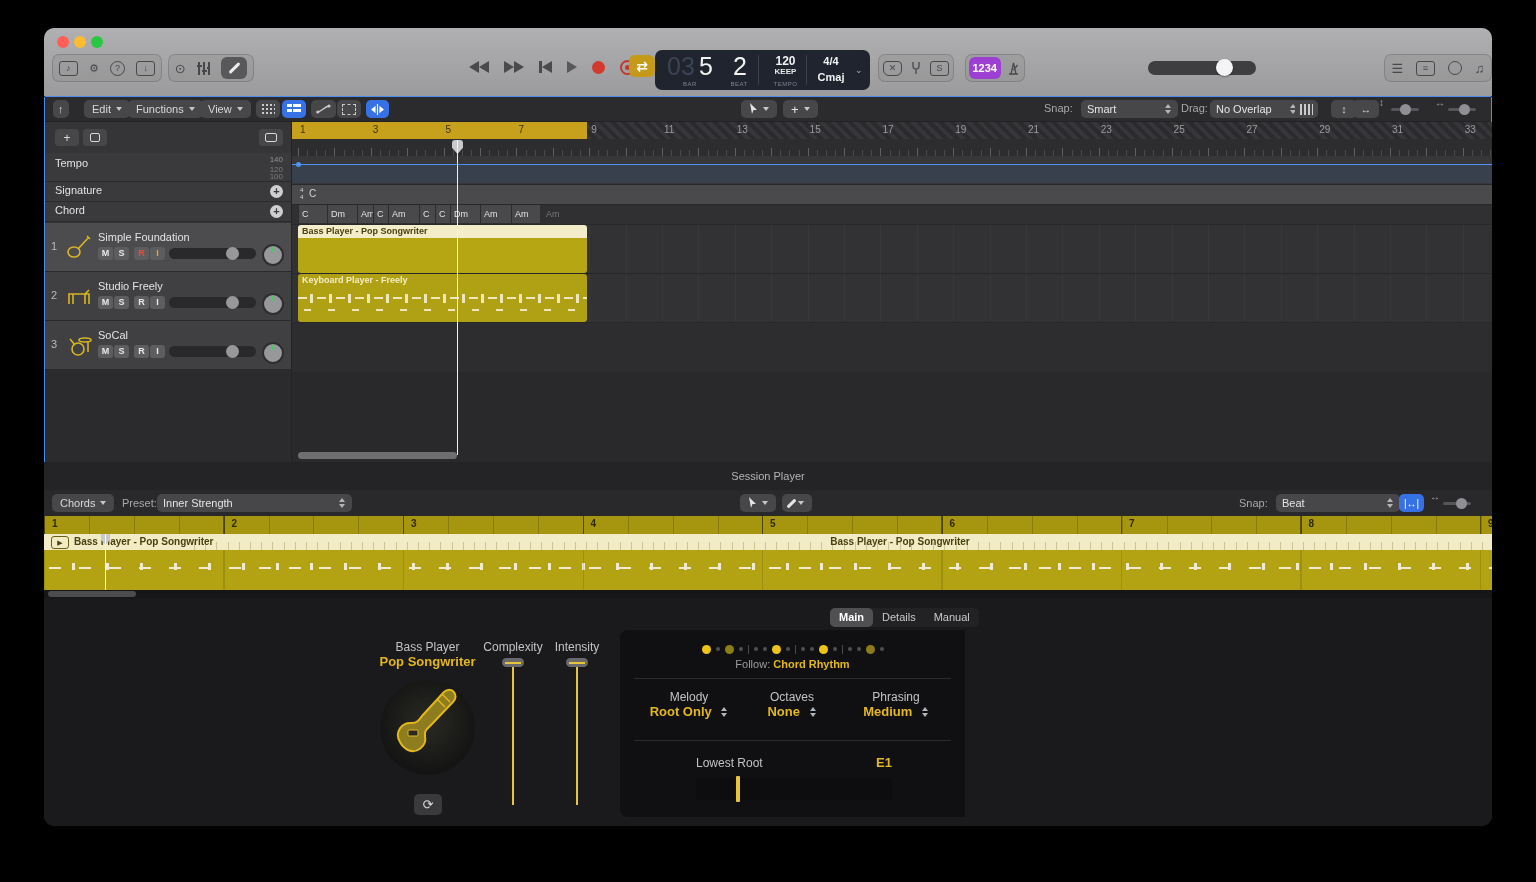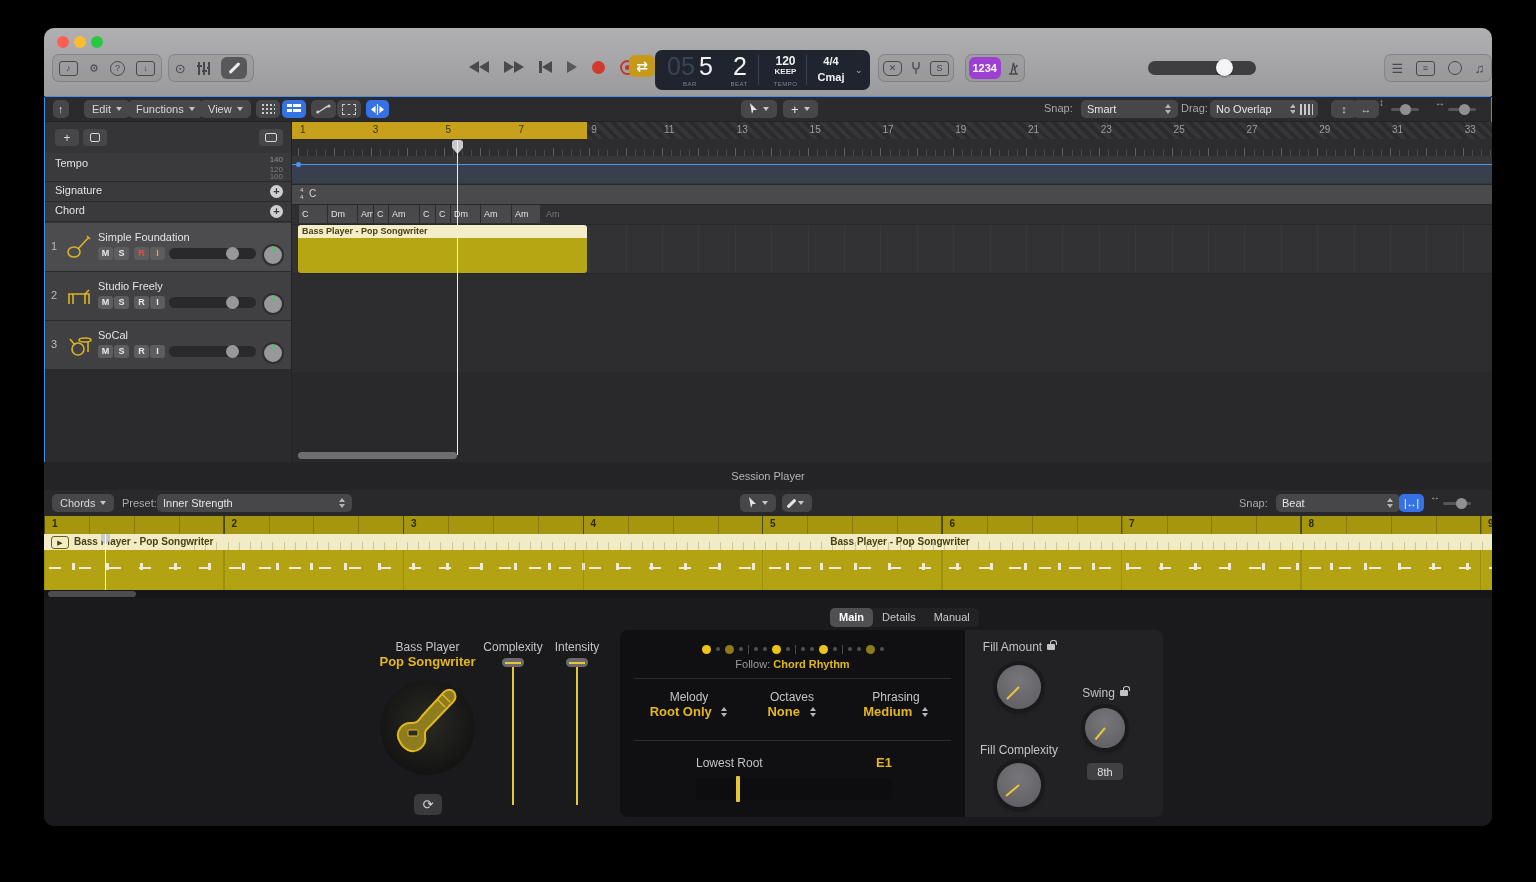--- a/index.html
+++ b/index.html
@@ -217,21 +217,21 @@
       <span class="rec-dot"></span>
       <span class="cap-dot">
           <i></i>
         </span>
     </div>
     <div class="abs" id="cycle-btn" style="left:585px;top:27px;">
         <span>⇄</span>
       </div>
 
     <div class="abs" id="lcd">
-      <span class="abs" style="left:12px;top:2px;font-size:25px;color:#3c4452;">05</span>
+      <span class="abs" style="left:12px;top:2px;font-size:25px;color:#3c4452;">03</span>
       <span class="abs" style="left:44px;top:2px;font-size:25px;">5</span>
       <span class="abs lcd-lab" style="left:10px;top:31px;width:50px;">BAR</span>
       <span class="abs" style="left:78px;top:2px;font-size:25px;">2</span>
       <span class="abs lcd-lab" style="left:66px;top:31px;width:36px;">BEAT</span>
       <span class="abs lcd-div" style="left:103px;"></span>
       <span class="abs" style="left:108px;top:4px;width:45px;text-align:center;font-size:12px;font-weight:bold;">120</span>
       <span class="abs" style="left:108px;top:17px;width:45px;text-align:center;font-size:8px;font-weight:bold;color:#e8e8ea;">KEEP</span>
       <span class="abs lcd-lab" style="left:108px;top:31px;width:45px;">TEMPO</span>
       <span class="abs lcd-div" style="left:151px;"></span>
       <span class="abs" style="left:155px;top:5px;width:42px;text-align:center;font-size:11px;font-weight:bold;">4/4</span>
@@ -470,20 +470,26 @@
           <span class="chseg" style="left: 188px; width: 31px;">Am</span>
           <span class="chseg" style="left: 219px; width: 29px;">Am</span>
         </div>
 
       <div class="abs lane reg-lane" style="top:103px;">
         <div class="region sel" style="top:0;height:48px;">
           <div class="reg-head">Bass Player - Pop Songwriter</div>
           <div class="reg-body nb" style="height:35px;"></div>
         </div>
       </div>
+      <div class="abs lane reg-lane" style="top:152px;">
+        <div class="region plain" style="top:0;height:48px;">
+          <div class="reg-head">Keyboard Player - Freely</div>
+          <div class="reg-body nk" style="height:35px;"></div>
+        </div>
+      </div>
       <div class="abs" style="left:0;top:250px;width:1200px;height:91px;background:#29292b;"></div>
 
       <div class="abs" id="ph-marker"></div>
       <div class="abs" id="playhead"></div>
       <div class="abs" id="hscroll"></div>
     </div>
   </div>
 
   <div class="abs" id="session">
     <div class="abs" id="sess-head">
@@ -617,29 +623,14 @@
         <div class="pval"><span>Medium</span> <span class="stp" style="vertical-align:-1px;"></span></div>
       </div>
       <div class="abs pdiv" style="top:110px;"></div>
       <span class="abs plab" style="left:76px;top:126px;">Lowest Root</span>
       <span class="abs pval" style="left:232px;top:125px;width:40px;text-align:right;">E1</span>
       <div class="abs note-strip">
         <span class="abs note-tick"></span>
       </div>
     </div>
 
-    <div class="abs" id="panel-r">
-      <span class="abs plab" style="left:4px;top:10px;width:100px;"><span>Fill Amount</span><span class="lock"></span></span>
-      <div class="abs knob" style="left:32px;top:35px;width:44px;height:44px;">
-          <span class="ind" style="height:17px;transform:rotate(45deg);"></span>
-        </div>
-      <span class="abs plab" style="left:100px;top:56px;width:80px;"><span>Swing</span><span class="lock"></span></span>
-      <div class="abs knob" style="left:120px;top:78px;width:40px;height:40px;">
-          <span class="ind" style="height:15px;transform:rotate(40deg);"></span>
-        </div>
-      <span class="abs plab" style="left:4px;top:113px;width:100px;">Fill Complexity</span>
-      <div class="abs knob" style="left:32px;top:133px;width:44px;height:44px;">
-          <span class="ind" style="height:17px;transform:rotate(50deg);"></span>
-        </div>
-      <div class="abs" id="rate-btn">8th</div>
-    </div>
   </div>
 </div>
 
 </body></html>

